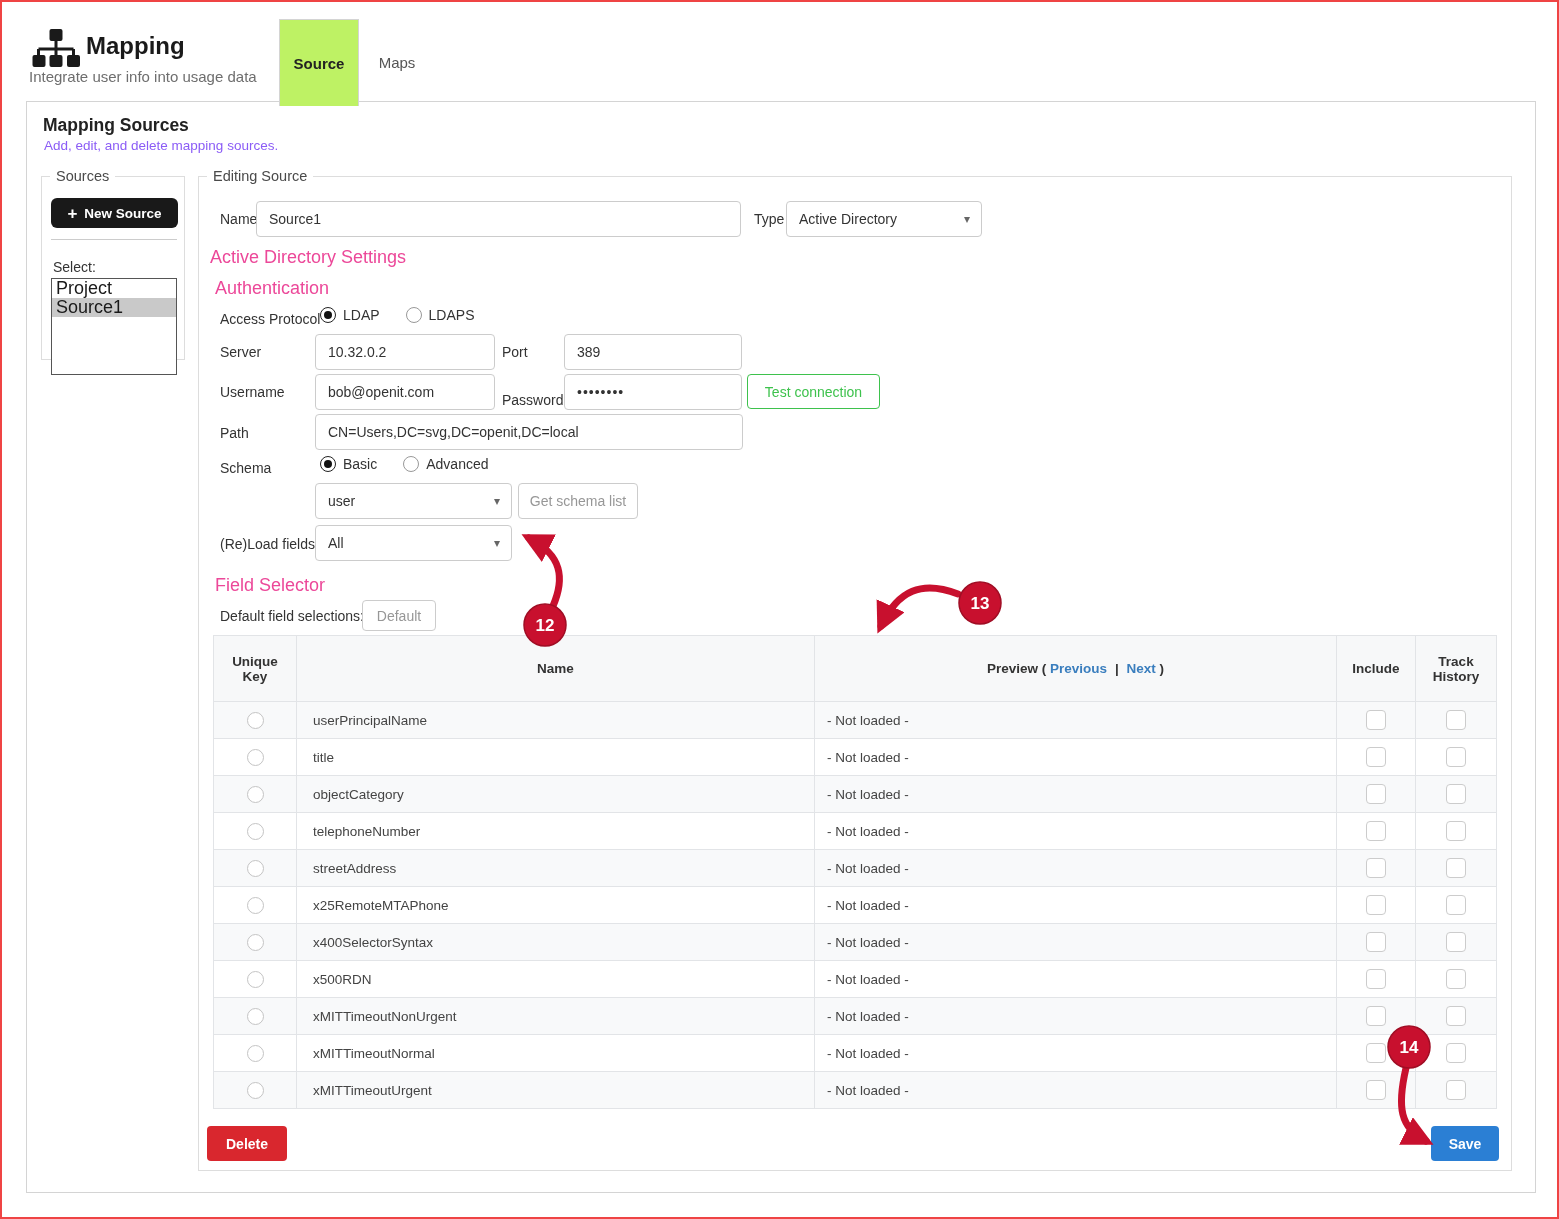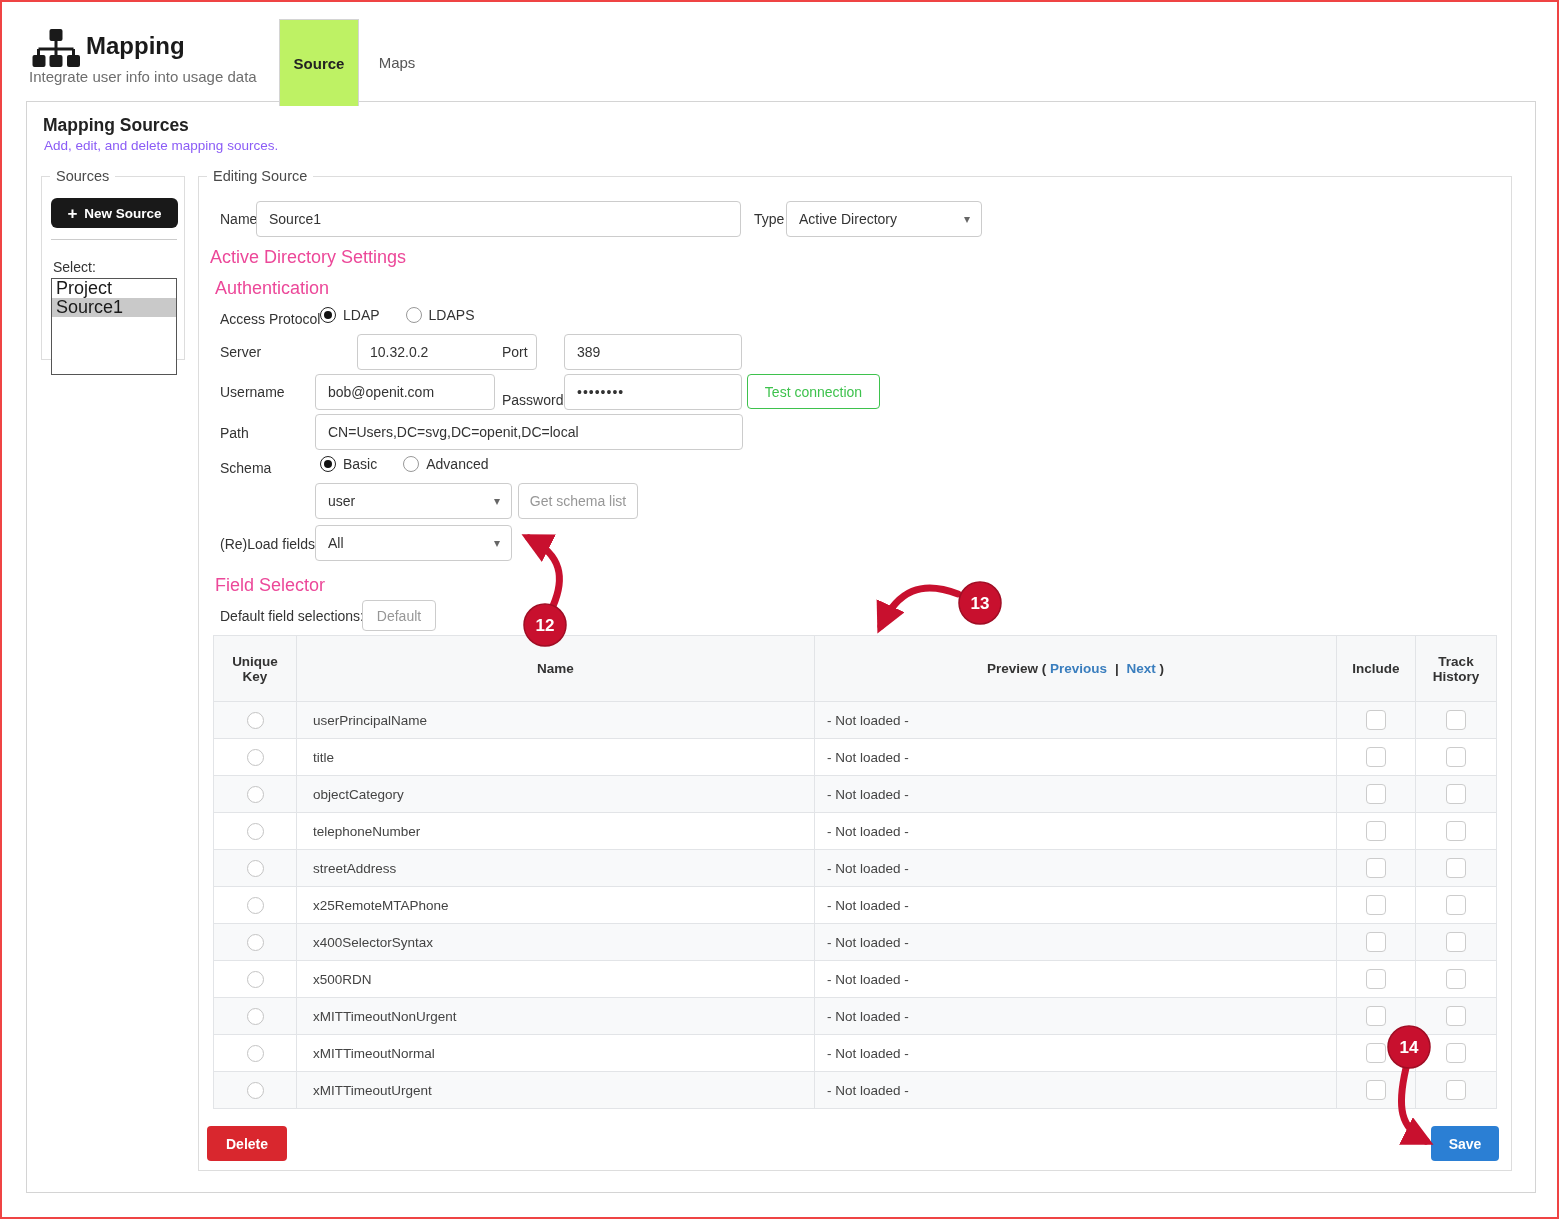--- a/index.html
+++ b/index.html
@@ -129,21 +129,21 @@
       <div class="f-label" style="left:21px; top:134px;">Access Protocol</div>
       <div class="radio-row" style="left:121px; top:130px;">
         <span class="radio checked"></span>
         <span>LDAP</span>
         <span class="radio-gap"></span>
         <span class="radio"></span>
         <span>LDAPS</span>
       </div>
 
       <div class="f-label" style="left:21px; top:167px;">Server</div>
-      <input class="t-input" style="left: 116px; top: 157px; width: 180px; margin-left: 42px;" value="10.32.0.2">
+      <input class="t-input" style="left: 116px; top: 157px; width: 180px;" value="10.32.0.2">
       <div class="f-label" style="left:303px; top:167px;">Port</div>
       <input class="t-input" style="left: 365px; top: 157px; width: 178px;" value="389">
 
       <div class="f-label" style="left:21px; top:207px;">Username</div>
       <input class="t-input" style="left: 116px; top: 197px; width: 180px;" value="bob@openit.com">
       <div class="f-label" style="left:303px; top:207px;margin-top:8px;">Password</div>
       <input class="t-input" style="left: 365px; top: 197px; width: 178px; letter-spacing: 1px;" value="••••••••">
       <button class="btn test-btn">Test connection</button>
 
       <div class="f-label" style="left:21px; top:248px;">Path</div>

